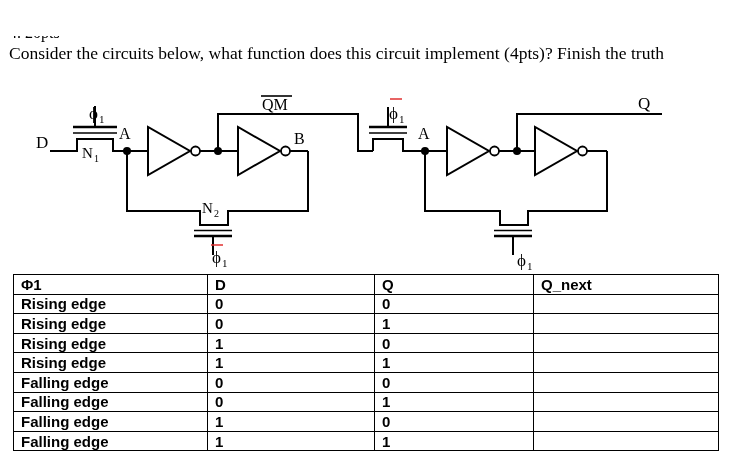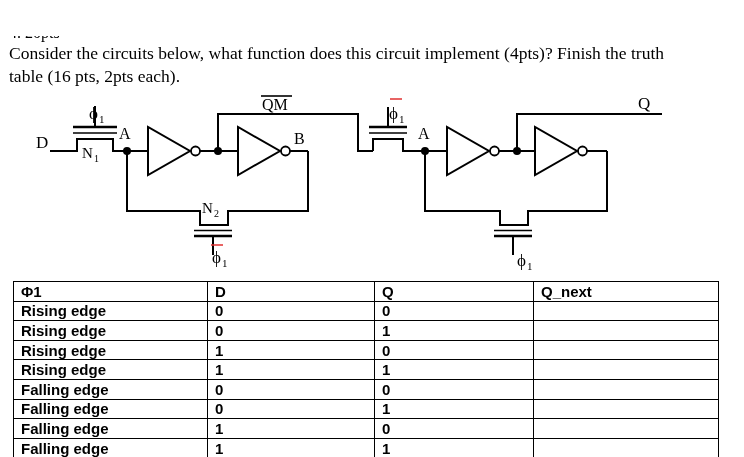--- a/index.html
+++ b/index.html
@@ -10,42 +10,41 @@
   .clipped-line {
     position:absolute; left:9px; top:-12px; font-size:16px; white-space:nowrap;
   }
   .question {
     position:absolute; left:9px; top:6px; font-size:17.5px; line-height:22.5px;
   }
   .question div { white-space:nowrap; }
   .circuit-wrap { position:absolute; left:0; top:55px; width:744px; height:182px; }
   svg text { font-family:"Liberation Serif", serif; fill:#000; }
   .tt {
-    position:absolute; left:13px; top:245px; width:705px;
+    position:absolute; left:13px; top:238px; width:705px;
     border-collapse:collapse; table-layout:fixed;
     font-family:"Liberation Sans", sans-serif; font-size:15px;
   }
   .tt th, .tt td {
     border:1.5px solid #000; height:18.6px; padding:0 2px 0 7px;
     text-align:left; vertical-align:middle; font-weight:bold;
     overflow:hidden; white-space:nowrap;
   }
   .tt th { font-weight:bold; }
   .c0 { width:194px; } .c1 { width:167px; } .c2 { width:159px; } .c3 { width:185px; }
 </style>
 </head>
 <body>
 
 <div class="page">
 
   <div class="clipped-line">4. 20pts</div>
 
   <div class="question">
     <div>Consider the circuits below, what function does this circuit implement (4pts)? Finish the truth</div>
-    <div>table (16 pts, 2pts each).</div>
   </div>
 
   <div class="circuit-wrap">
     <svg width="744" height="182" viewBox="0 0 744 182">
 
       <g stroke="#000" stroke-width="2" fill="none">
 
         <path d="M50,60 H77 V48 H113 V60 H148"></path>
         <path stroke-width="1.6" d="M73,42 H117"></path>
         <path stroke-width="2.6" d="M73,36 H117"></path>

